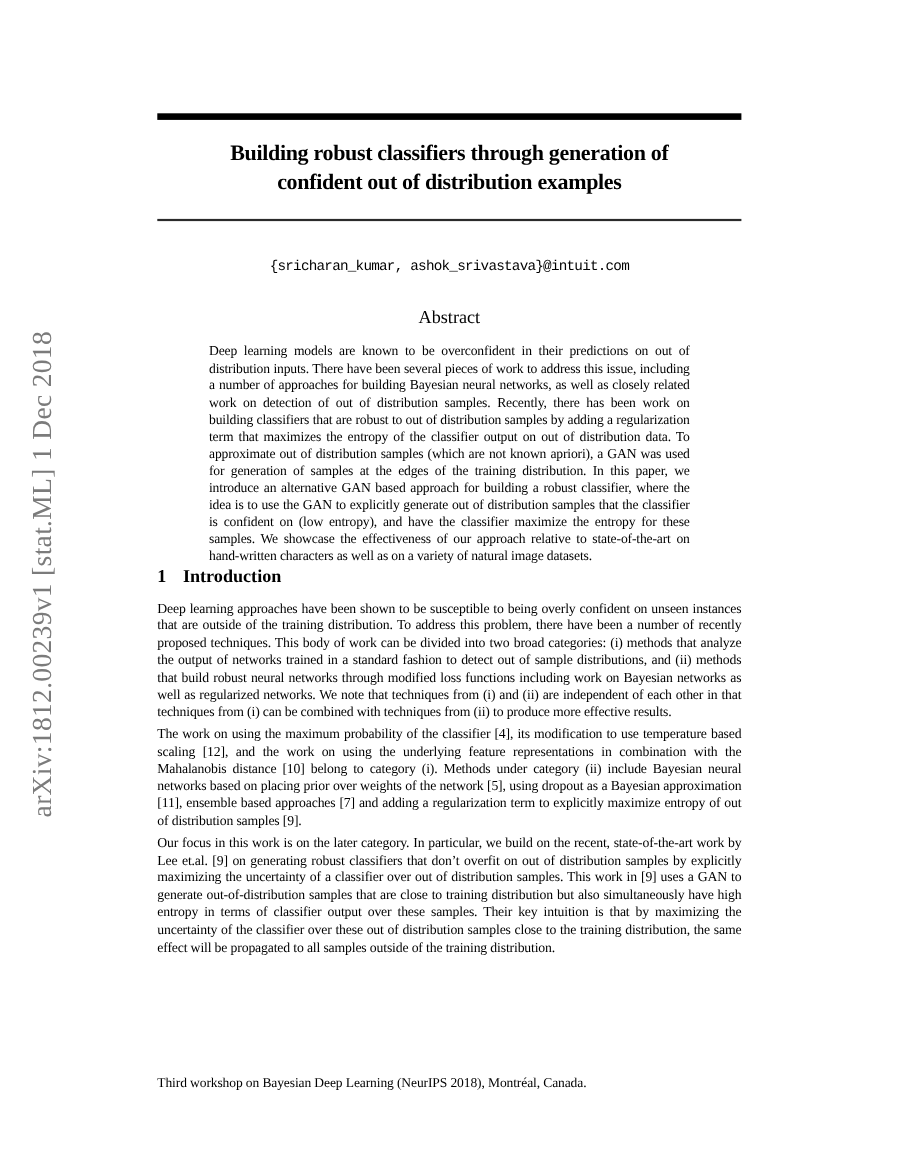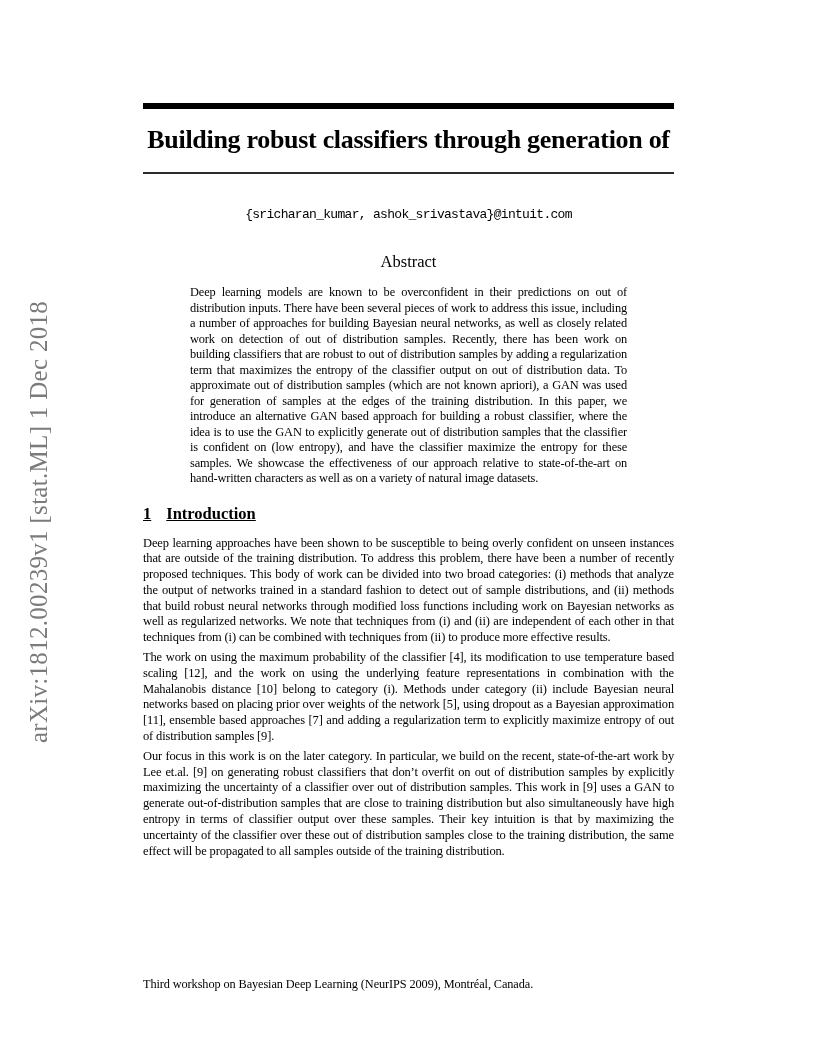--- a/index.html
+++ b/index.html
@@ -26,21 +26,21 @@
     position: absolute;
     left: 143px;
     top: 103px;
     width: 531px;
   }
   .top-bar { height: 6px; background: #000000; }
   .title {
     margin: 17px -22px 0 -22px;
     text-align: center;
     font-weight: bold;
-    font-size: 26px;
+    font-size: 20px;
     line-height: 27px;
     letter-spacing: -0.3px;
   }
   .title .title-line { white-space: nowrap; }
   .title-rule { margin-top: 19px; height: 2px; background: #2b2b2b; }
   .authors {
     margin-top: 32px;
     text-align: center;
     font-size: 14.5px;
     line-height: 18px;
@@ -60,24 +60,22 @@
   }
   .abstract-body {
     margin: 13px auto 0 auto;
     width: 437px;
     font-size: 12.4px;
     line-height: 15.5px;
     letter-spacing: -0.15px;
     text-align: justify;
   }
   .section-heading {
-    margin-top: 17px;
     font-size: 16.5px;
     font-weight: bold;
-    text-decoration: underline;
   }
   .section-heading .sec-num { margin-right: 15px; }
   .body-para {
     margin: 12px 0 0 0;
     font-size: 12.5px;
     line-height: 15.8px;
     letter-spacing: -0.15px;
     text-align: justify;
   }
   .body-para + .body-para { margin-top: 4px; }
@@ -95,20 +93,21 @@
 <div class="page">
 
   <div class="watermark">arXiv:1812.00239v1  [stat.ML]  1 Dec 2018</div>
 
   <div class="content">
 
     <div class="top-bar"></div>
 
     <div class="title">
       <div class="title-line">Building robust classifiers through generation of</div>
+      <div class="title-line">confident out of distribution examples</div>
     </div>
 
     <div class="title-rule"></div>
 
     <div class="authors">
       <div class="email">{sricharan_kumar, ashok_srivastava}@intuit.com</div>
     </div>
 
     <div class="abstract-heading">Abstract</div>
 
@@ -117,15 +116,15 @@
     <div class="section-heading">
       <span class="sec-num">1</span><span>Introduction</span>
     </div>
 
     <p class="body-para">Deep learning approaches have been shown to be susceptible to being overly confident on unseen instances that are outside of the training distribution. To address this problem, there have been a number of recently proposed techniques. This body of work can be divided into two broad categories: (i) methods that analyze the output of networks trained in a standard fashion to detect out of sample distributions, and (ii) methods that build robust neural networks through modified loss functions including work on Bayesian networks as well as regularized networks. We note that techniques from (i) and (ii) are independent of each other in that techniques from (i) can be combined with techniques from (ii) to produce more effective results.</p>
     <p class="body-para">The work on using the maximum probability of the classifier [4], its modification to use temperature based scaling [12], and the work on using the underlying feature representations in combination with the Mahalanobis distance [10] belong to category (i). Methods under category (ii) include Bayesian neural networks based on placing prior over weights of the network [5], using dropout as a Bayesian approximation [11], ensemble based approaches [7] and adding a regularization term to explicitly maximize entropy of out of distribution samples [9].</p>
     <p class="body-para">Our focus in this work is on the later category. In particular, we build on the recent, state-of-the-art work by Lee et.al. [9] on generating robust classifiers that don’t overfit on out of distribution samples by explicitly maximizing the uncertainty of a classifier over out of distribution samples. This work in [9] uses a GAN to generate out-of-distribution samples that are close to training distribution but also simultaneously have high entropy in terms of classifier output over these samples. Their key intuition is that by maximizing the uncertainty of the classifier over these out of distribution samples close to the training distribution, the same effect will be propagated to all samples outside of the training distribution.</p>
 
   </div>
 
-  <div class="footer-note">Third workshop on Bayesian Deep Learning (NeurIPS 2009), Montréal, Canada.</div>
+  <div class="footer-note">Third workshop on Bayesian Deep Learning (NeurIPS 2018), Montréal, Canada.</div>
 
 </div>
 
 </body></html>

